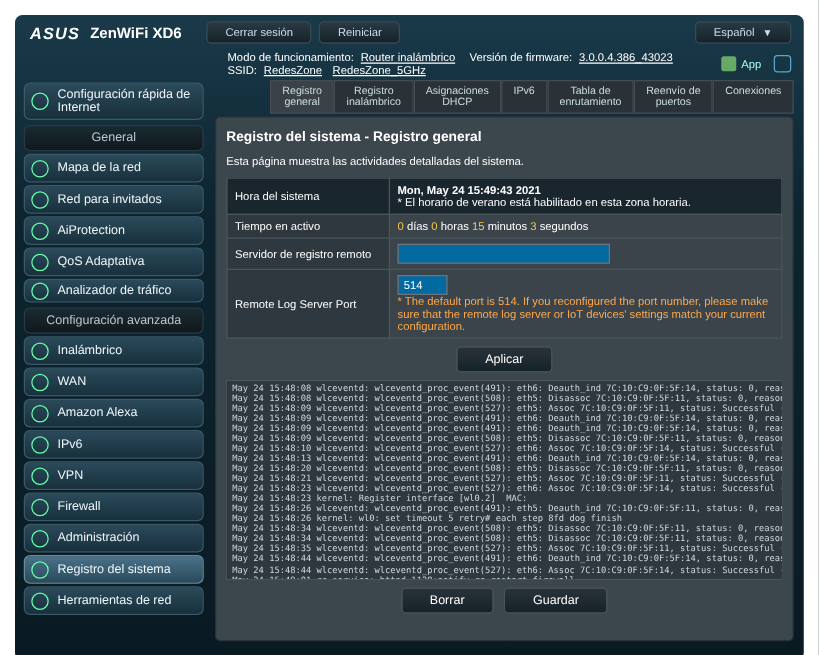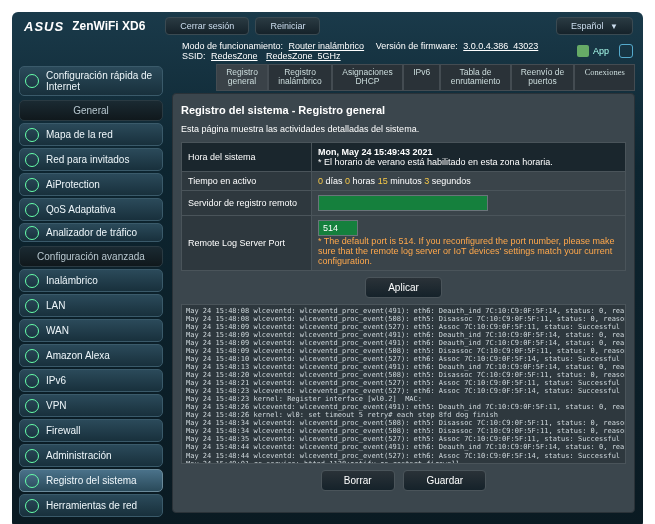--- a/index.html
+++ b/index.html
@@ -161,21 +161,21 @@
     font-size: 9px;
     color: #fff;
   }
   table.cfg td:first-child {
     width: 130px;
     background: #2e383e;
   }
   .ylw { color: #f7c948; }
   .orange { color: #ffa84c; }
   .ipt {
-    background: #15803d;
+    background: #0369a1;
     border: 1px solid #6a747a;
     height: 16px;
     width: 170px;
     color: #fff;
     font-size:9px;
     padding: 0 4px;
   }
   .ipt.short { width: 40px; }
   .act-row { text-align: center; margin: 6px 0; }
   .act-btn {
@@ -245,21 +245,20 @@
       <div id="gen-items">
           <div class="side-btn"><span class="ic"></span><span>Mapa de la red</span></div>
           <div class="side-btn"><span class="ic"></span><span>Red para invitados</span></div>
           <div class="side-btn"><span class="ic"></span><span>AiProtection</span></div>
           <div class="side-btn"><span class="ic"></span><span>QoS Adaptativa</span></div>
           <div class="side-btn twolines"><span class="ic"></span><span>Analizador de tráfico</span></div>
         </div>
       <div class="side-head">Configuración avanzada</div>
       <div id="adv-items">
           <div class="side-btn"><span class="ic"></span><span>Inalámbrico</span></div>
-          <div class="side-btn"><span class="ic"></span><span>LAN</span></div>
           <div class="side-btn"><span class="ic"></span><span>WAN</span></div>
           <div class="side-btn"><span class="ic"></span><span>Amazon Alexa</span></div>
           <div class="side-btn"><span class="ic"></span><span>IPv6</span></div>
           <div class="side-btn"><span class="ic"></span><span>VPN</span></div>
           <div class="side-btn"><span class="ic"></span><span>Firewall</span></div>
           <div class="side-btn"><span class="ic"></span><span>Administración</span></div>
           <div class="side-btn active"><span class="ic"></span><span>Registro del sistema</span></div>
           <div class="side-btn"><span class="ic"></span><span>Herramientas de red</span></div>
         </div>
     </div>
@@ -270,21 +269,21 @@
 general</div>
           <div class="tab" style="white-space: pre-line;">Registro
 inalámbrico</div>
           <div class="tab" style="white-space: pre-line;">Asignaciones
 DHCP</div>
           <div class="tab" style="white-space: pre-line;">IPv6</div>
           <div class="tab" style="white-space: pre-line;">Tabla de
 enrutamiento</div>
           <div class="tab" style="white-space: pre-line;">Reenvío de
 puertos</div>
-          <div class="tab" style="white-space: pre-line; font-family: Liberation Serif, serif;">Conexiones</div>
+          <div class="tab" style="white-space: pre-line;">Conexiones</div>
         </div>
       <div class="panel">
         <div class="panel-title">Registro del sistema - Registro general</div>
         <div class="panel-desc">Esta página muestra las actividades detalladas del sistema.</div>
         <table class="cfg">
           <tbody>
               <tr>
             <th>Hora del sistema</th>
             <th>
               <b>Mon, May 24 15:49:43 2021</b><br>

